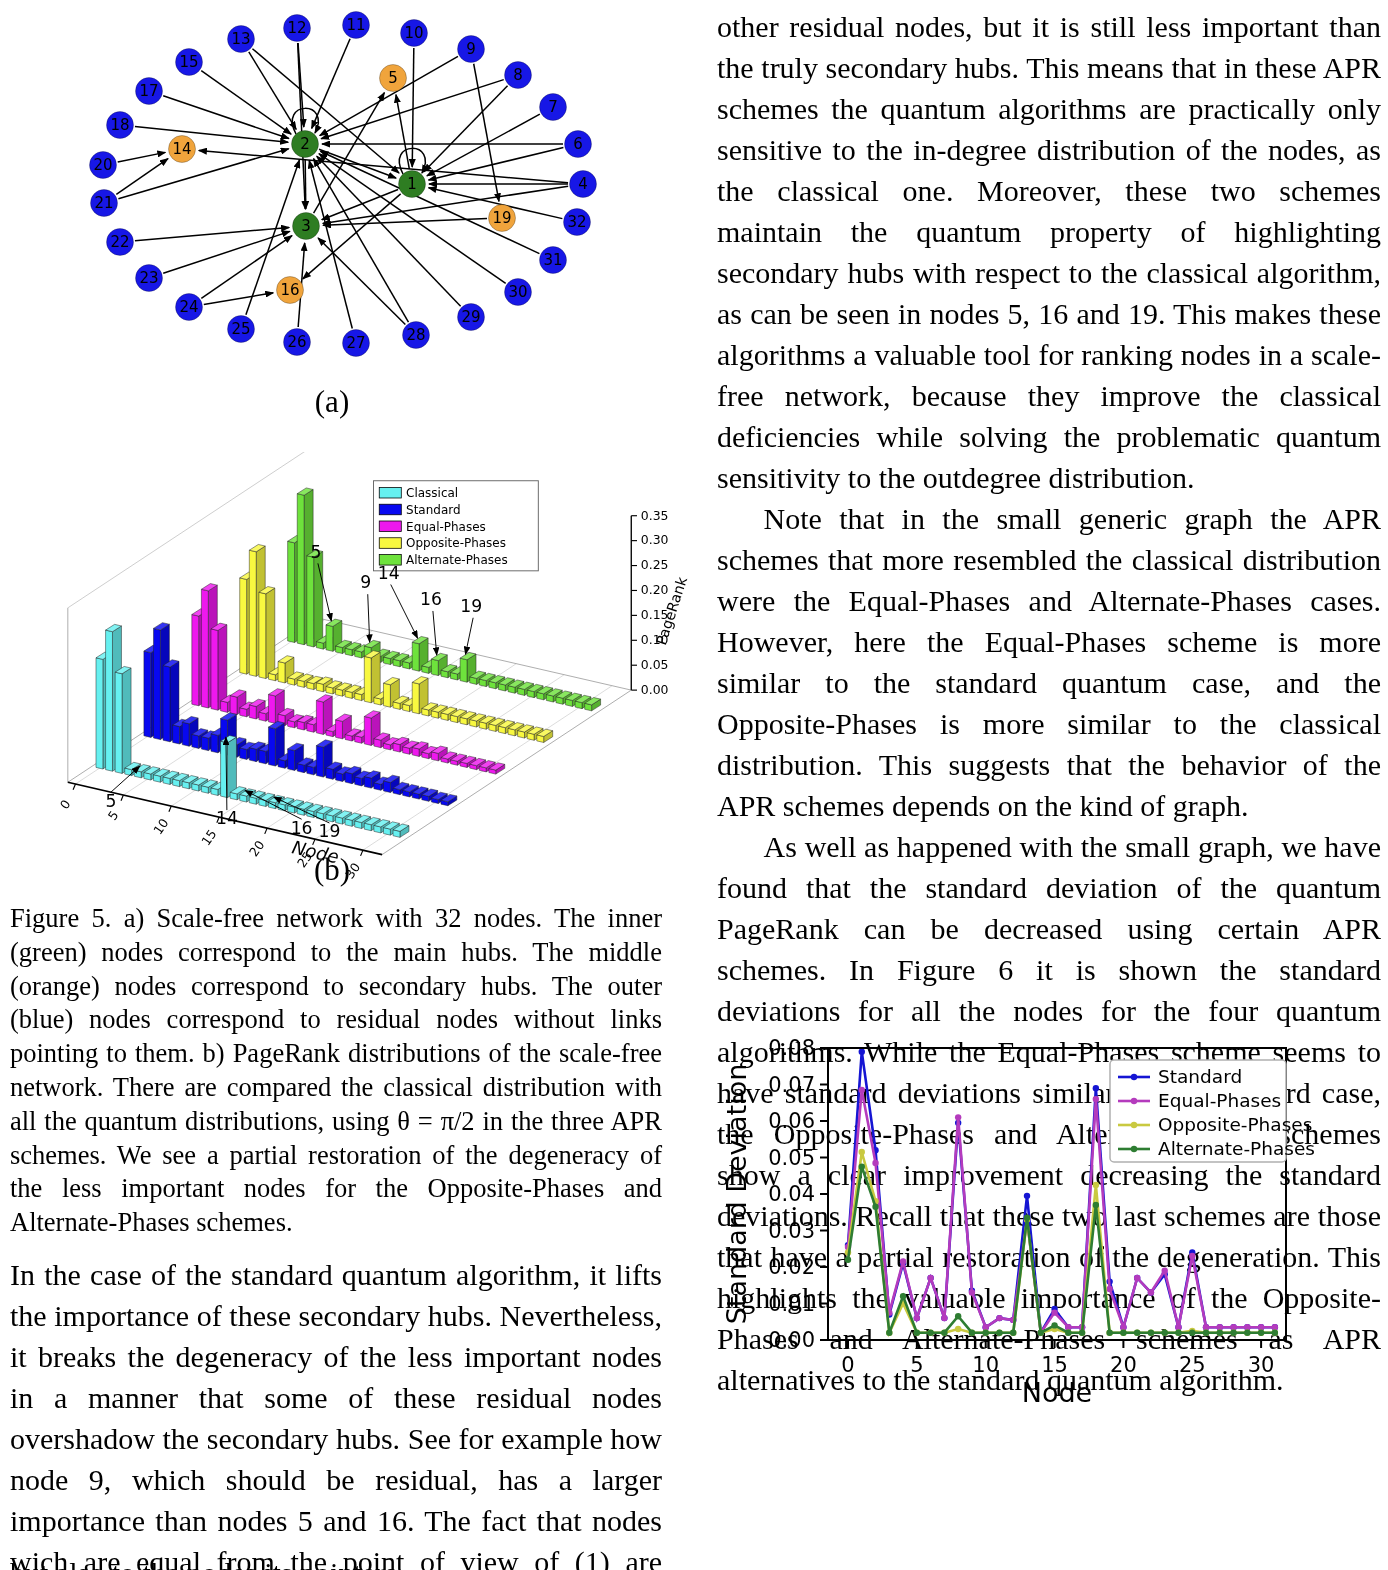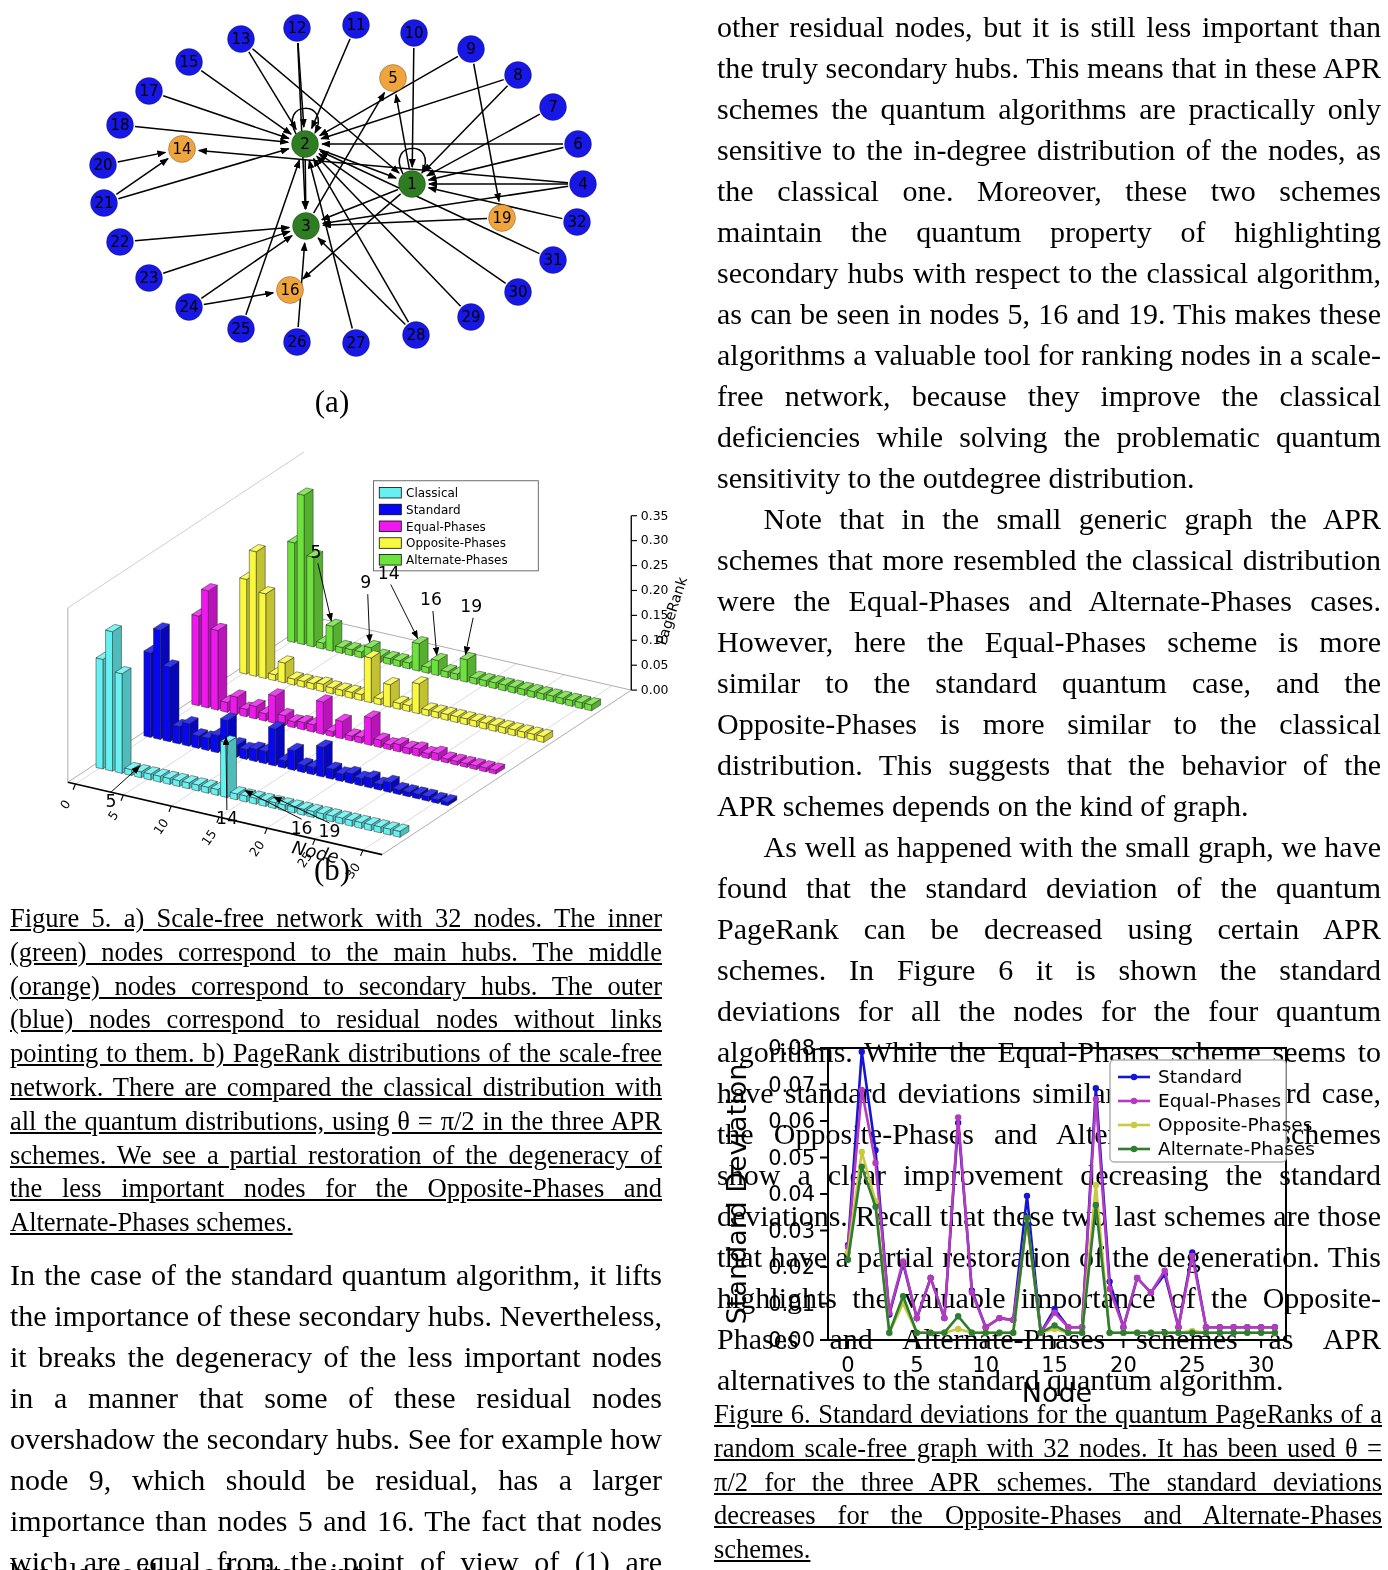--- a/index.html
+++ b/index.html
@@ -2,21 +2,21 @@
 <html><head>
 <meta charset="utf-8">
 <style>
   html,body{margin:0;padding:0;background:#fff;}
   #page{position:relative;width:1388px;height:1570px;background:#ffffff;overflow:hidden;
         color:#000;font-family:"Liberation Serif",serif;}
   .abs{position:absolute;}
   .body-text{font-size:30px;line-height:41px;text-align:justify;}
   .body-text p{margin:0;}
   .body-text p.indent{text-indent:1.55em;}
-  .caption{font-size:26.5px;line-height:33.8px;text-align:justify;text-decoration:underline;}
+  .caption{font-size:26.5px;line-height:33.8px;text-align:justify;}
   .sublabel{font-size:31px;text-align:center;}
   svg{display:block;}
   #left-partial{height:18px;overflow:hidden;}
 </style>
 </head>
 <body>
 
 <div id="page">
 
   <div class="abs" style="left:0px;top:2px;width:664px;height:372px;">
@@ -911,15 +911,14 @@
           <line x1="406" y1="93" x2="438" y2="93" stroke="#c9c940" stroke-width="2.6"></line>
           <circle cx="422" cy="93" r="3.2" fill="#c9c940"></circle>
           <text x="446" y="99" font-family="DejaVu Sans, sans-serif" font-size="18.5">Opposite-Phases</text>
           <line x1="406" y1="117" x2="438" y2="117" stroke="#2e7d32" stroke-width="2.6"></line>
           <circle cx="422" cy="117" r="3.2" fill="#2e7d32"></circle>
           <text x="446" y="123" font-family="DejaVu Sans, sans-serif" font-size="18.5">Alternate-Phases</text>
         </g>
       </svg>
   </div>
 
-  <div class="abs caption" style="left:714px;top:1398px;width:668px;">Figure 6.  Standard deviations for the quantum PageRanks of a random scale-free graph with 32 nodes.  It has been used θ = π/2 for the three APR schemes.  The standard deviations decreases for the Opposite-Phases and Alternate-Phases schemes.</div>
 
 </div>
 
 </body></html>

